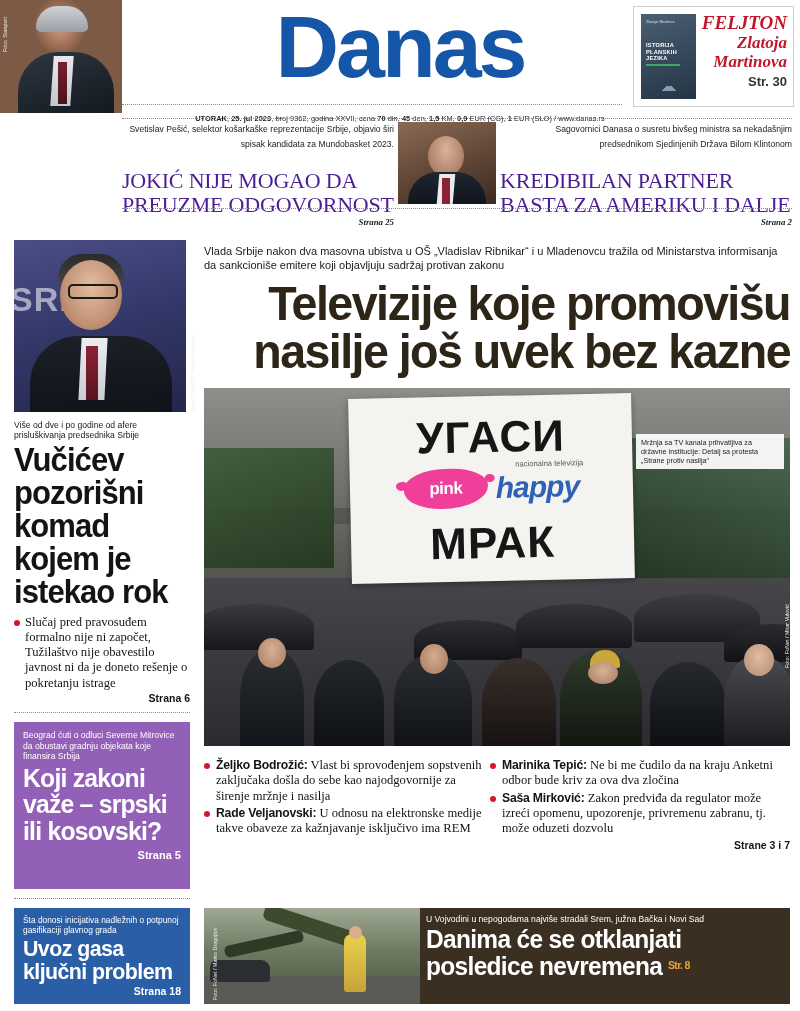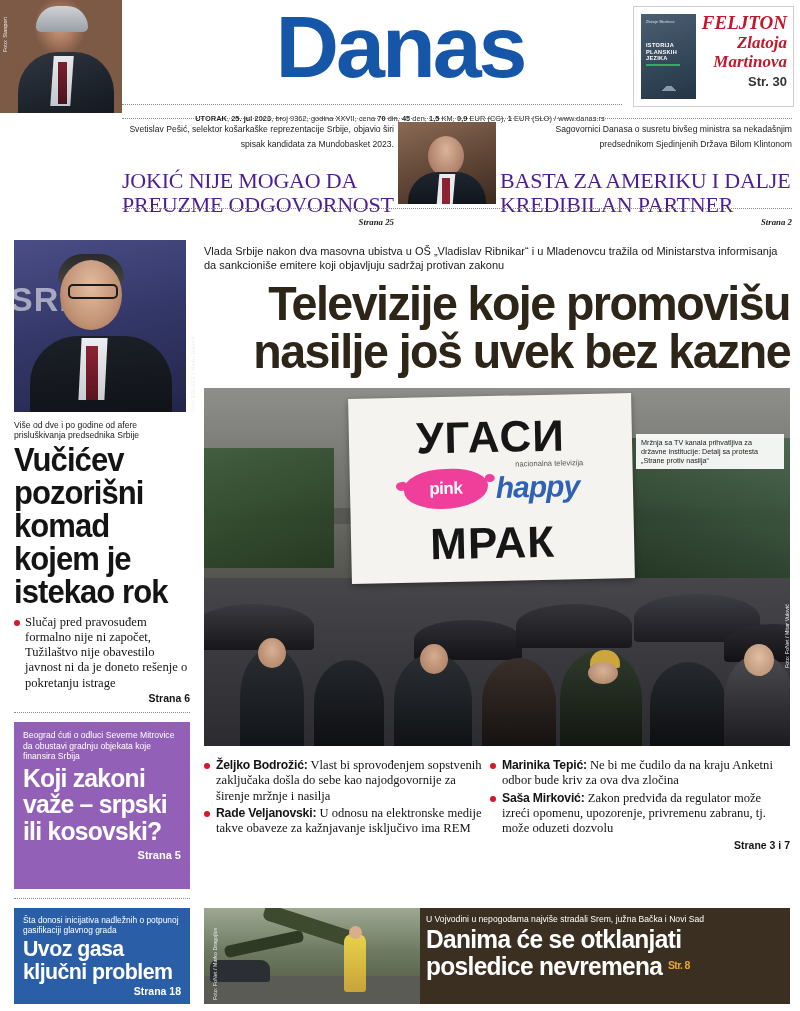--- a/index.html
+++ b/index.html
@@ -286,22 +286,22 @@
   <div class="tz-photo-l">
     <div class="face"></div>
     <div class="bod"></div>
     <div class="sh"></div>
     <div class="ti"></div>
   </div>
 
   <div class="teaser teaser-r">
     <div class="kicker">Sagovornici Danasa o susretu bivšeg ministra sa nekadašnjim predsednikom Sjedinjenih Država Bilom Klintonom</div>
     <div class="head">
+      <div>KREDIBILAN PARTNER</div>
       <div>BASTA ZA AMERIKU I DALJE</div>
-      <div>KREDIBILAN PARTNER</div>
     </div>
     <div class="pg">Strana 2</div>
   </div>
 
   <div class="dotrule" style="left:122px;top:208px;width:670px;"></div>
 
   <div class="rail-photo">
     <div class="bg-txt">SRB</div>
     <div class="hair2"></div>
     <div class="head2"></div>

